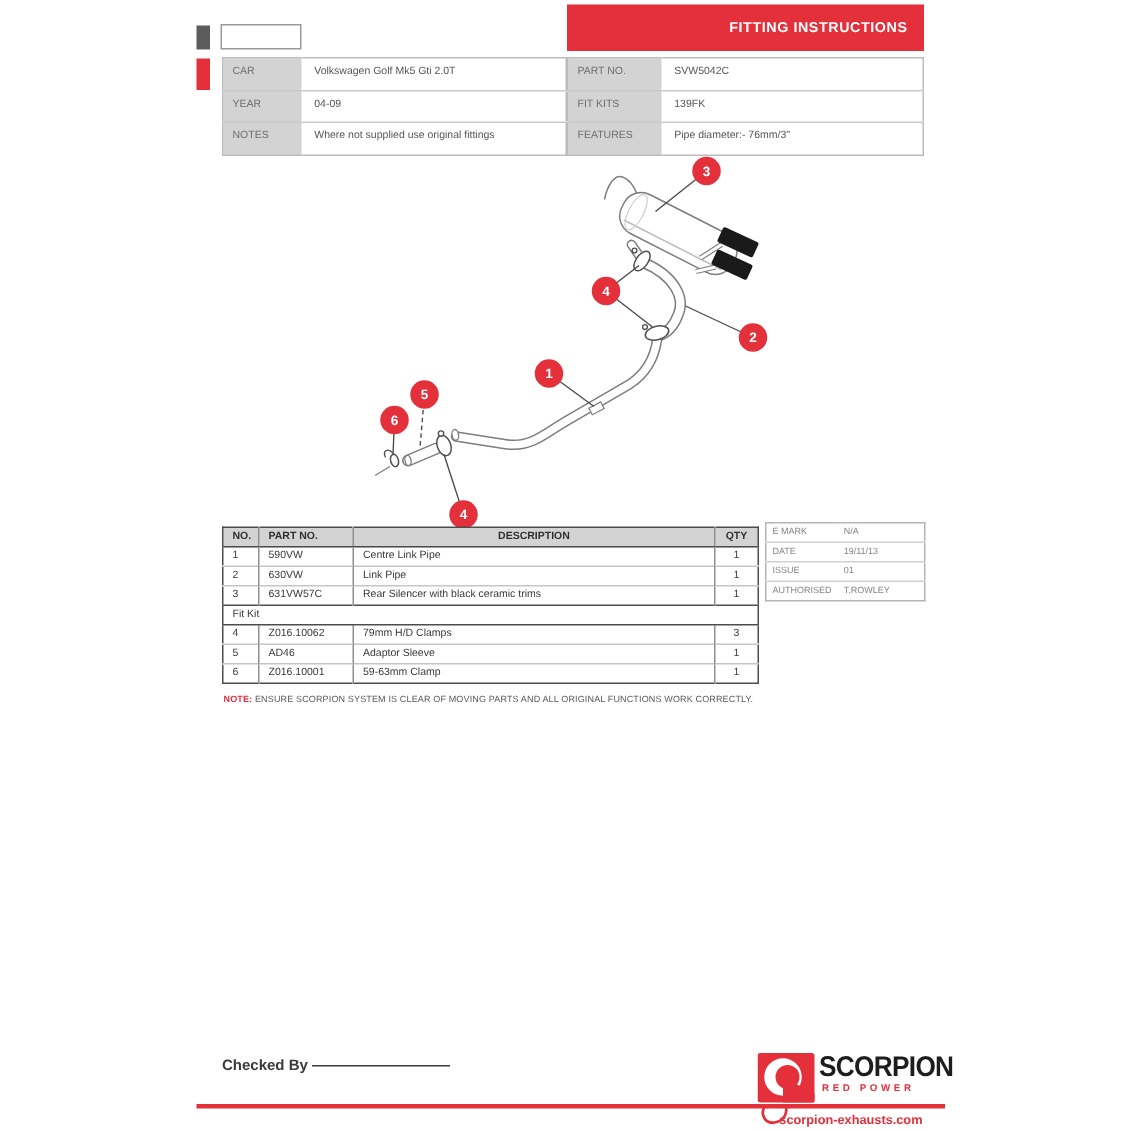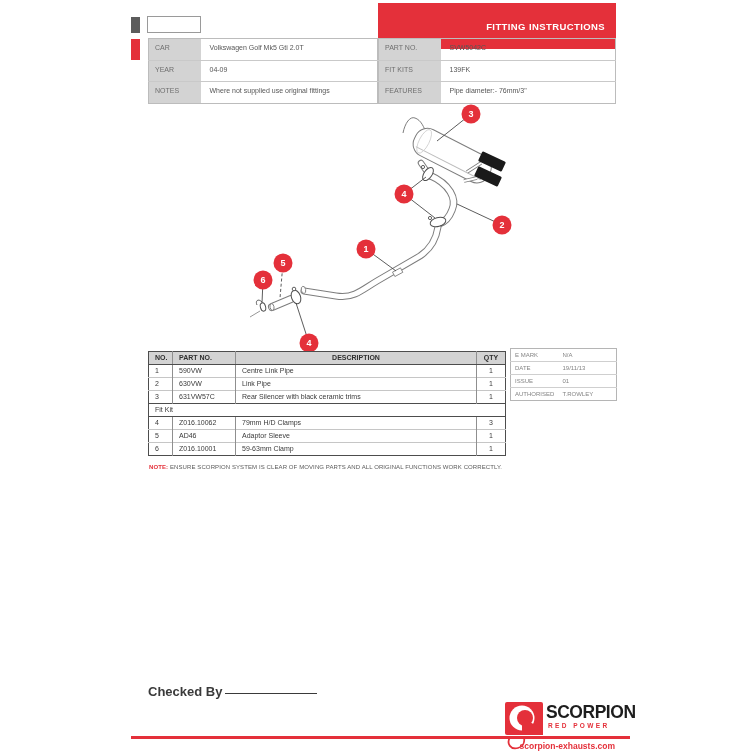--- a/index.html
+++ b/index.html
@@ -2,21 +2,21 @@
 <html style="--red: #e4303a;"><head>
 <meta charset="utf-8">
 <style>
   html,body{margin:0;padding:0;background:#fff;}
   #page{
     position:relative;width:754px;height:754px;background:#fff;overflow:hidden;
     font-family:"Liberation Sans",sans-serif;color:#444;
   }
   
   .banner{
-    position:absolute;left:378px;top:3px;width:238px;height:46px;
+    position:absolute;left:378px;top:3px;width:238px;height:31px;
     display:flex;align-items:center;justify-content:flex-end;
     padding-right:11px;box-sizing:border-box;
   }
   .banner span{color:#fff;font-size:9.5px;font-weight:bold;letter-spacing:.4px;}
   .corner-dark{position:absolute;left:131px;top:17px;width:9px;height:16px;background:#5c5c5c;}
   .corner-box{position:absolute;left:147px;top:16px;width:54px;height:17px;background:#fff;border:1px solid #9a9a9a;box-sizing:border-box;}
   .corner-red{position:absolute;left:131px;top:39px;width:9px;height:21px;}
   
   table{border-collapse:collapse;}
   .info{position:absolute;top:38px;table-layout:fixed;border:1px solid #bcbcbc;}
@@ -37,21 +37,21 @@
   
   .note{position:absolute;left:149px;top:464px;font-size:6px;color:#5a5a5a;letter-spacing:.1px;}
   .note .red{font-weight:bold;}
   
   #approval-table{position:absolute;left:510px;top:348px;width:107px;border:1px solid #b5b5b5;table-layout:fixed;}
   #approval-table td{font-size:6px;color:#848484;height:13px;box-sizing:border-box;padding:0 0 0 4px;vertical-align:middle;border-bottom:1px solid #cfcfcf;}
   #approval-table tr:last-child td{border-bottom:none;}
   
   #diagram{position:absolute;left:0;top:0;pointer-events:none;}
   
-  .checked{position:absolute;left:148px;top:684px;font-size:13px;font-weight:bold;color:#3a3a3a;}
+  .checked{position:absolute;left:148px;top:705px;font-size:10px;font-weight:bold;color:#3a3a3a;}
   .checked .line{display:inline-block;width:92px;border-bottom:1.5px solid #3a3a3a;margin-left:3px;transform:translateY(-2px);}
   .brand-name{position:absolute;left:546px;top:701px;font-size:19px;font-weight:bold;color:#1d1d1d;letter-spacing:-.5px;transform:scaleX(.92);transform-origin:left;white-space:nowrap;}
   .brand-tag{position:absolute;left:548px;top:722px;font-size:6.5px;font-weight:bold;letter-spacing:2.4px;}
   .footer-rule{position:absolute;left:131px;top:736px;width:499px;height:2.5px;}
   .website{position:absolute;left:448px;top:741px;width:167px;text-align:right;font-size:8.5px;font-weight:bold;}
   .red-text{color:var(--red);}
 </style>
 </head>
 <body>
 

